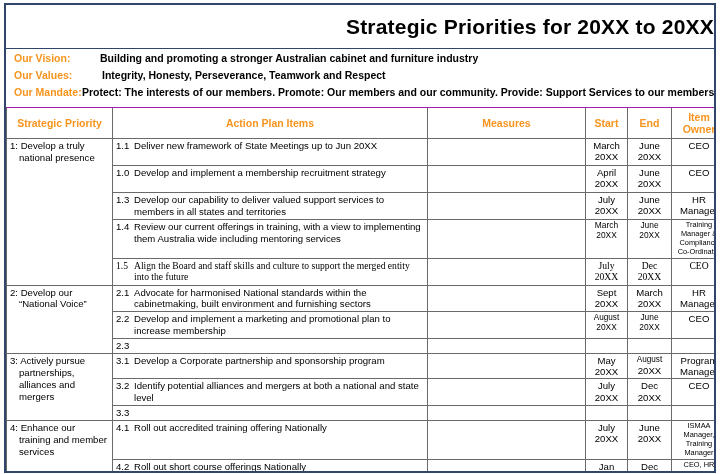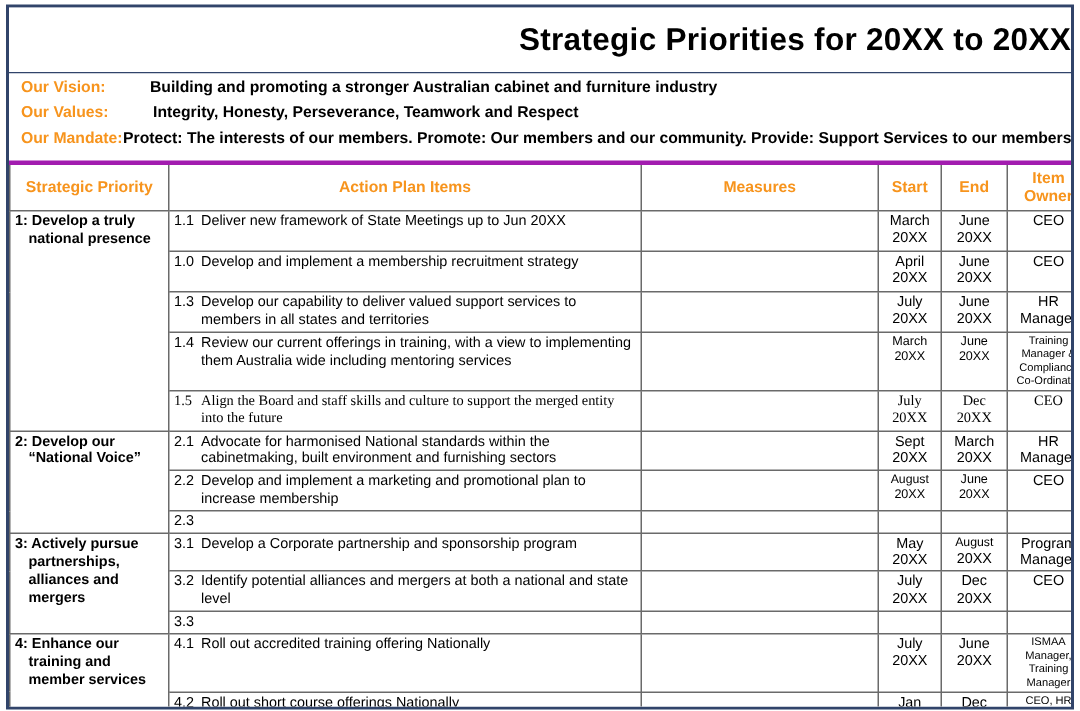--- a/index.html
+++ b/index.html
@@ -37,21 +37,21 @@
   .doc-title {
     font-size: 21px;
     font-weight: bold;
     color: #000;
     letter-spacing: .2px;
     text-align: center;
   }
 
   
   .vvm {
-    border-bottom: 3px solid #a21caf;
+    border-bottom: 1px solid #a21caf;
     padding: 3px 0 4px 0;
     background: #fff;
   }
   .vvm-row {
     display: flex;
     align-items: baseline;
     height: 17px;
     padding-left: 8px;
   }
   .vvm-label {
@@ -95,21 +95,21 @@
     border-top: none;
   }
   th.c-priority { width: 106px; text-align: center; }
   th.c-action   { width: 315px; }
   th.c-measures { width: 158px; }
   th.c-start    { width: 42px; }
   th.c-end      { width: 44px; }
   th.c-owner    { width: 55px; }
 
   td.priority {
-    font-weight: bold;
+    font-weight: normal;
     font-size: 11.2px;
     padding: 3px 4px 3px 5px;
     line-height: 1.22;
     vertical-align: top;
   }
   td.priority .ptext {
     display: block;
     text-indent: -9px;
     padding-left: 9px;
   }

